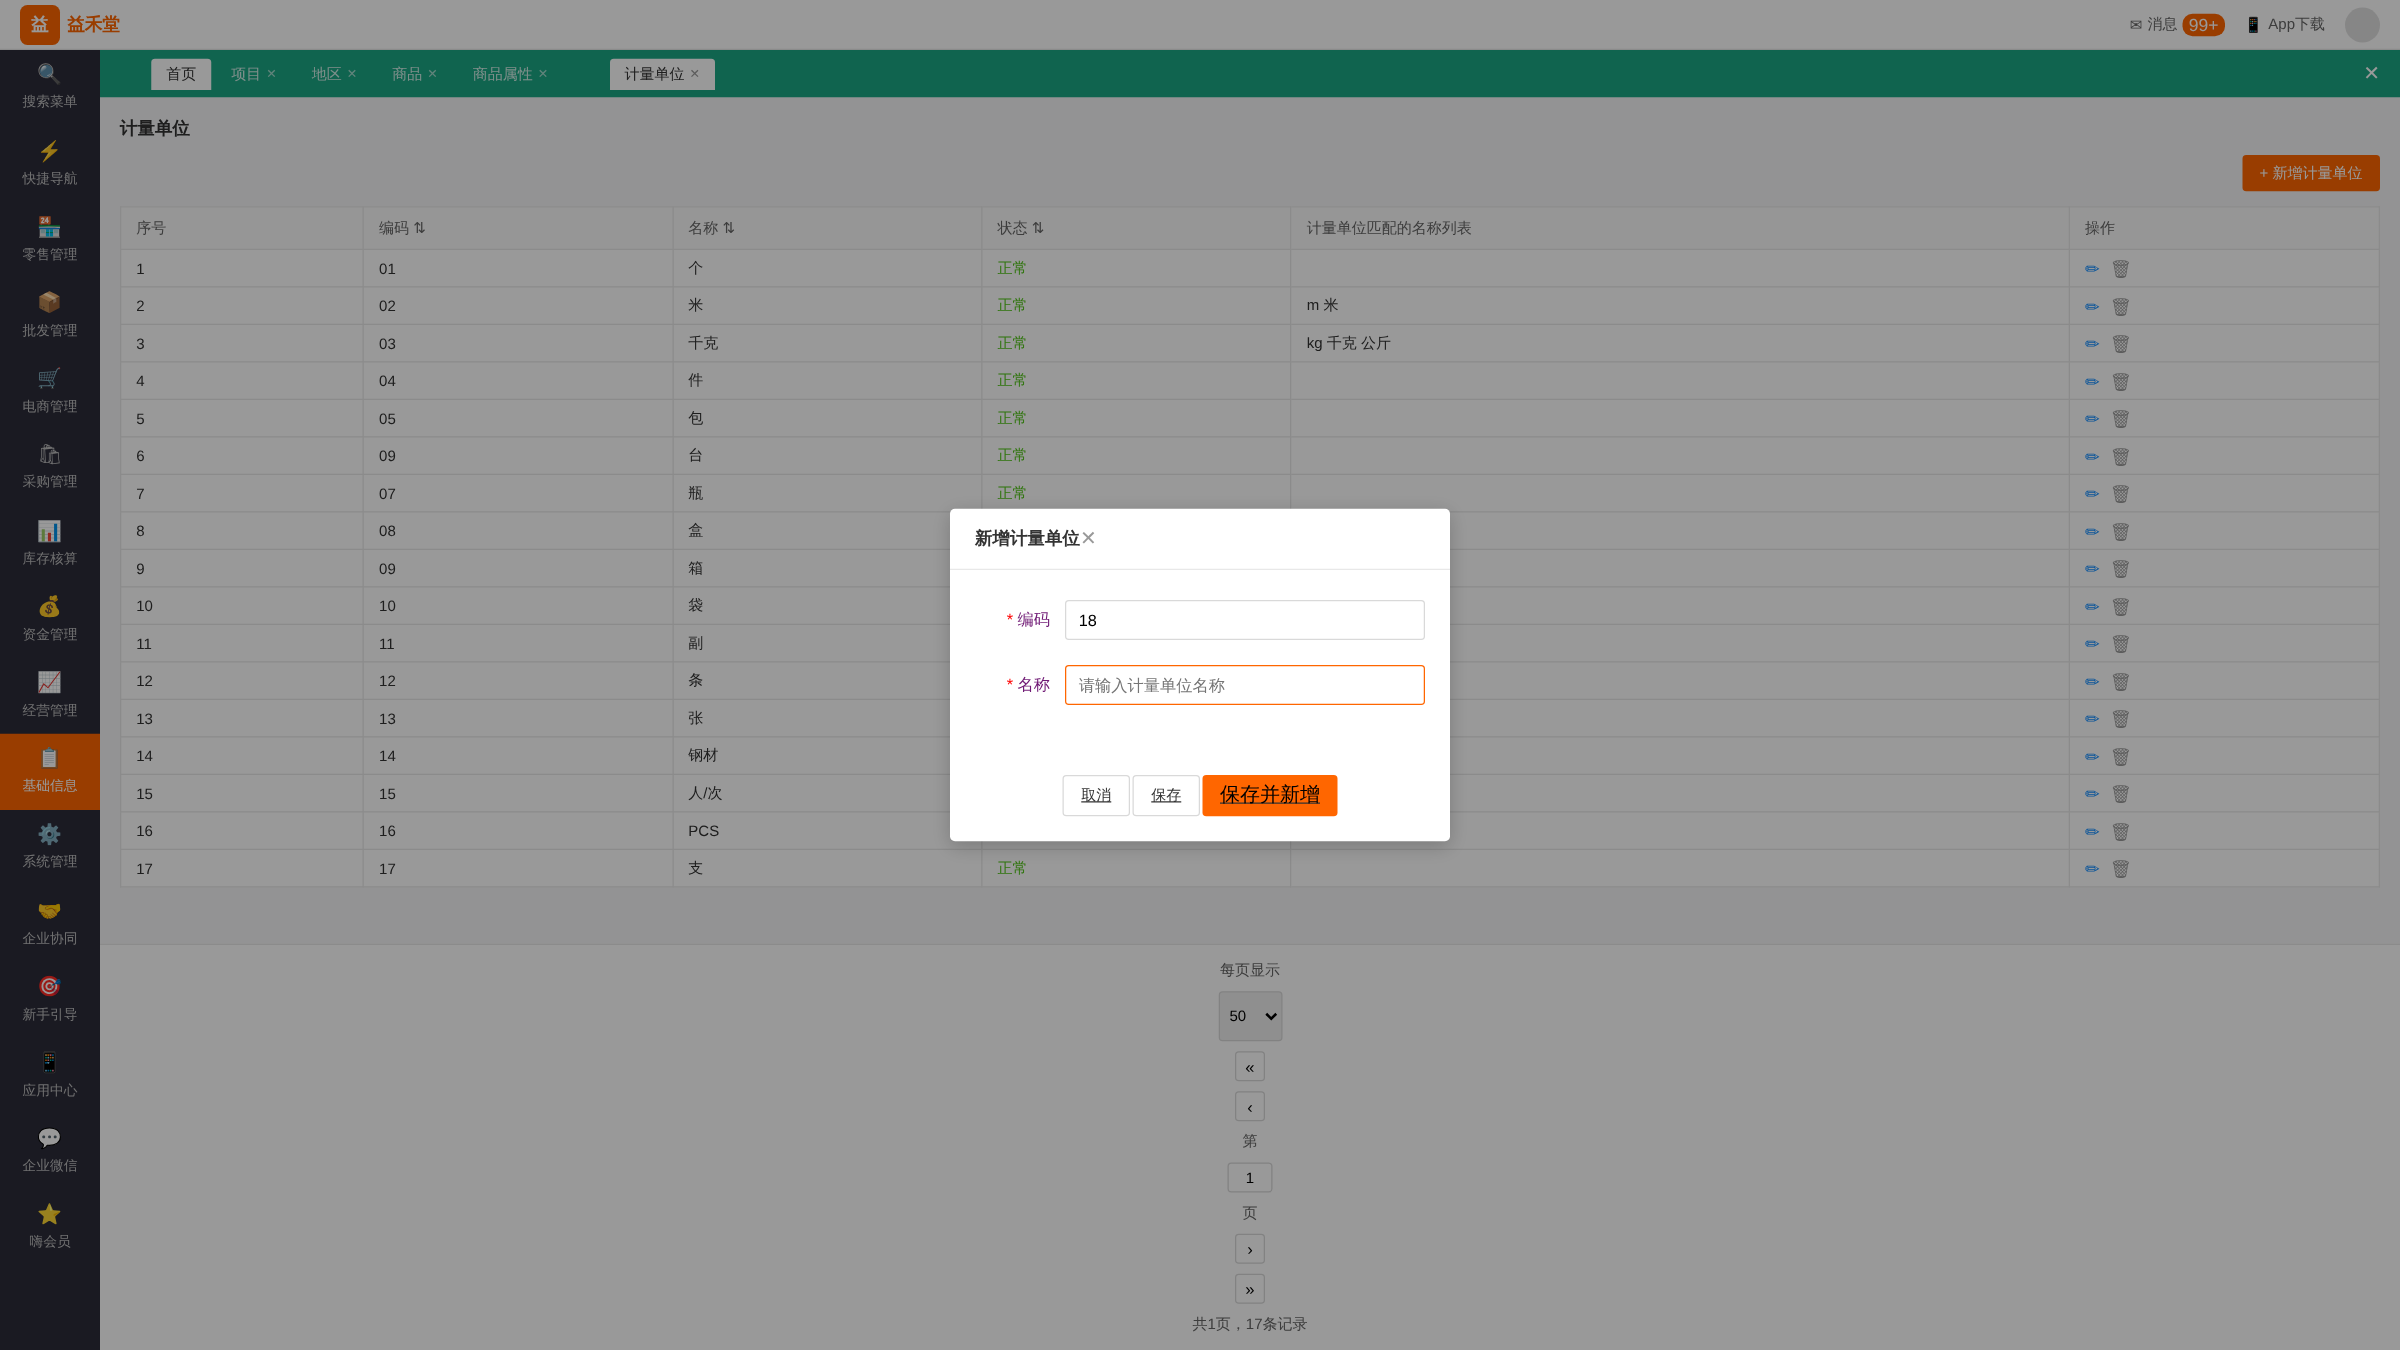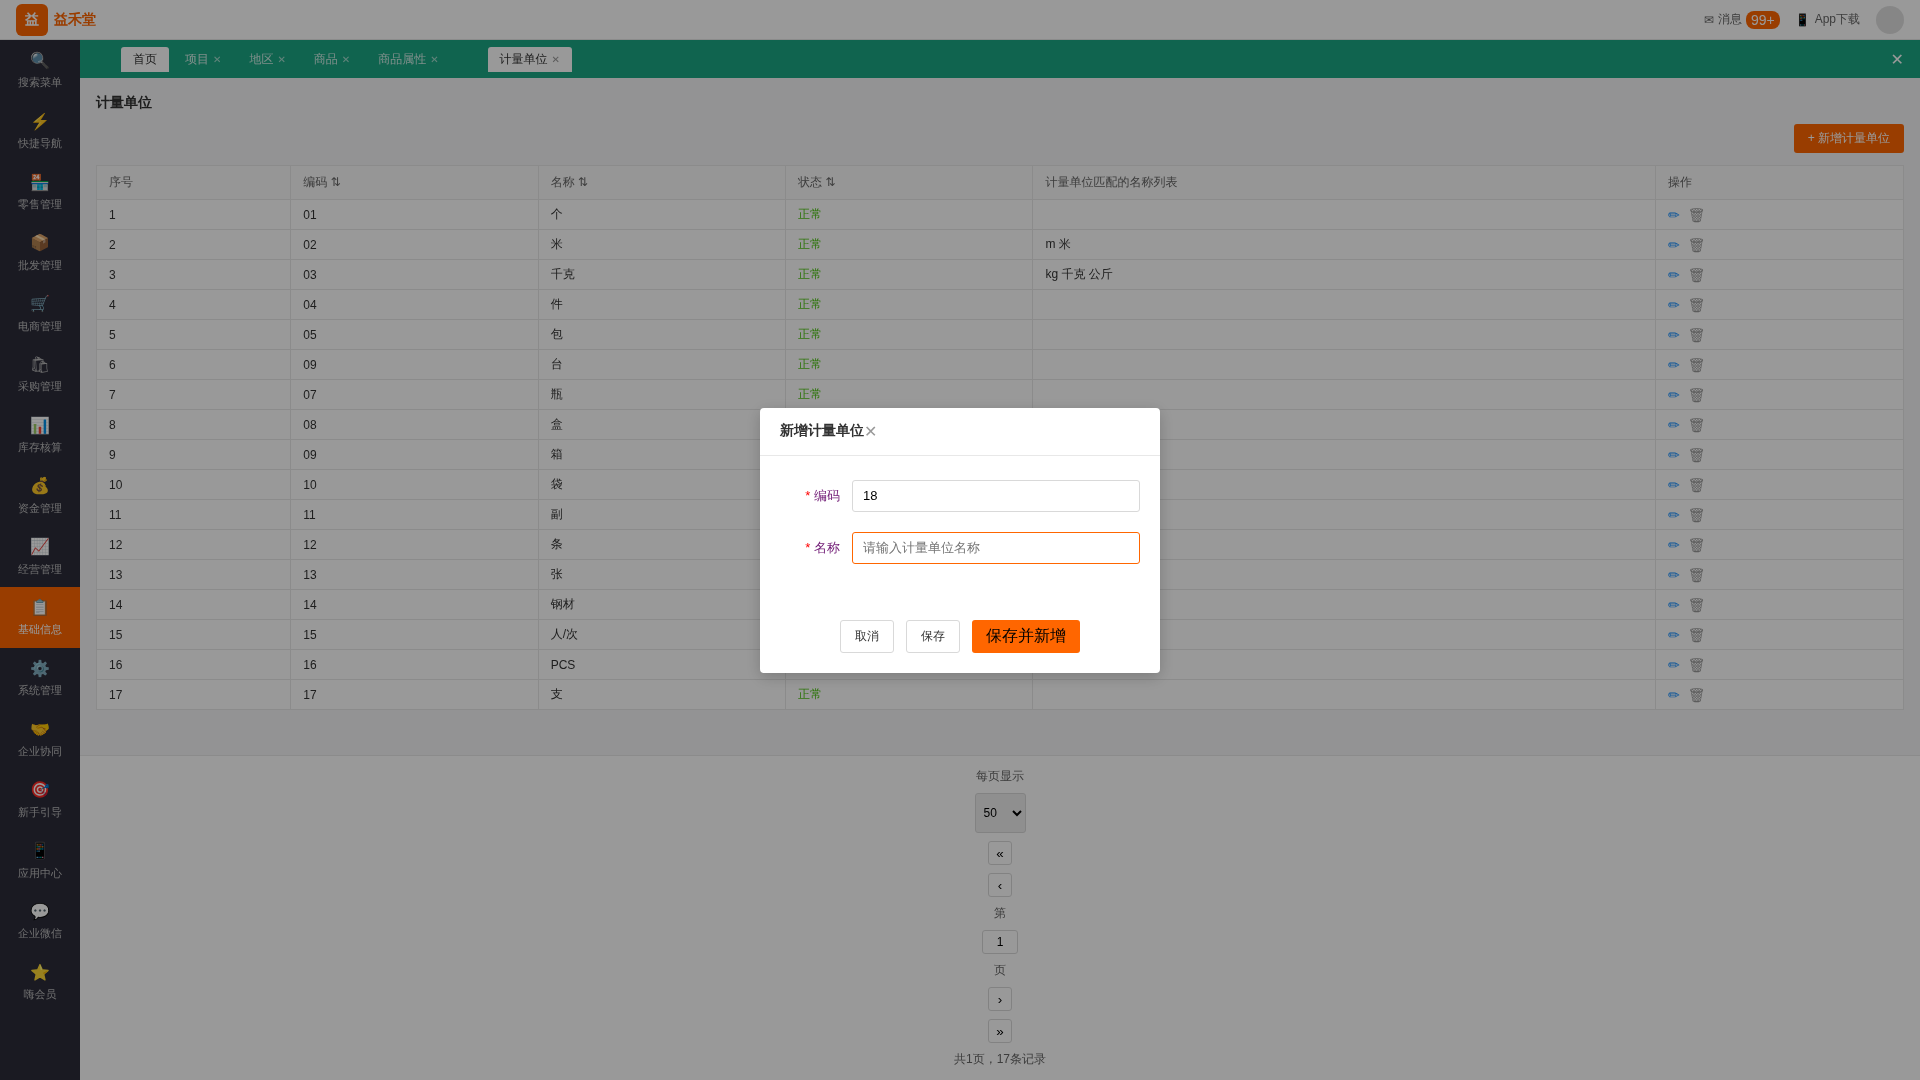--- a/index.html
+++ b/index.html
@@ -66,21 +66,21 @@
     .modal { background: #fff; border-radius: 4px; width: 400px; box-shadow: 0 4px 16px rgba(0,0,0,0.2); }
     .modal-header { display: flex; align-items: center; padding: 14px 20px; border-bottom: 1px solid #e8e8e8; }
     .modal-title { font-size: 14px; font-weight: bold; color: #333; }
     .modal-close { cursor: pointer; color: #999; font-size: 16px; }
     .modal-body { padding: 24px 20px; }
     .form-row { display: flex; align-items: center; margin-bottom: 20px; }
     .form-label { width: 60px; text-align: right; margin-right: 12px; font-size: 13px; color: #701a75; }
     .form-label.required::before { content: '* '; color: #f00; }
     .form-input { flex: 1; height: 32px; border: 1px solid #d9d9d9; border-radius: 3px; padding: 0 10px; font-size: 13px; outline: none; }
     .form-input.active-focus { border-color: #f60; }
-    .modal-footer { display: flex; justify-content: center; gap: 12px; padding: 12px 20px 20px; }
+    .modal-footer { display: flex; justify-content: center; gap: 2px; padding: 12px 20px 20px; text-decoration: underline; }
   </style>
 </head>
 <body>
 
 <div class="app-container">
 
   <div class="top-bar">
     <div class="top-bar-left">
       <div class="logo-area">
         <div class="logo-icon">益</div>

